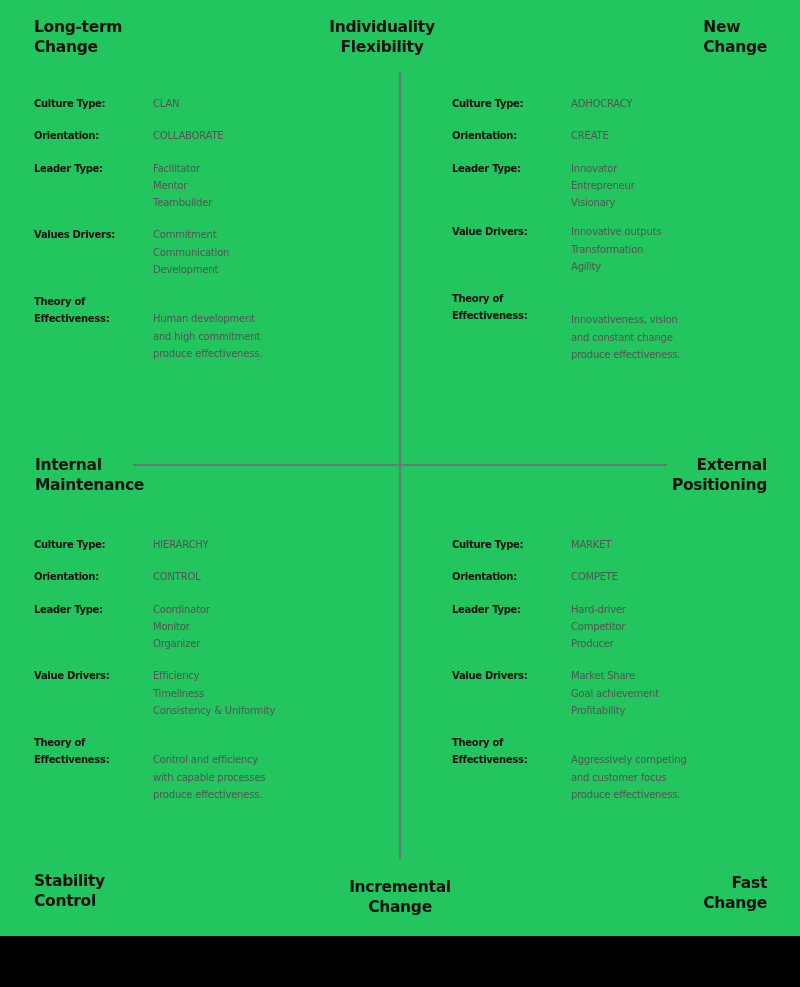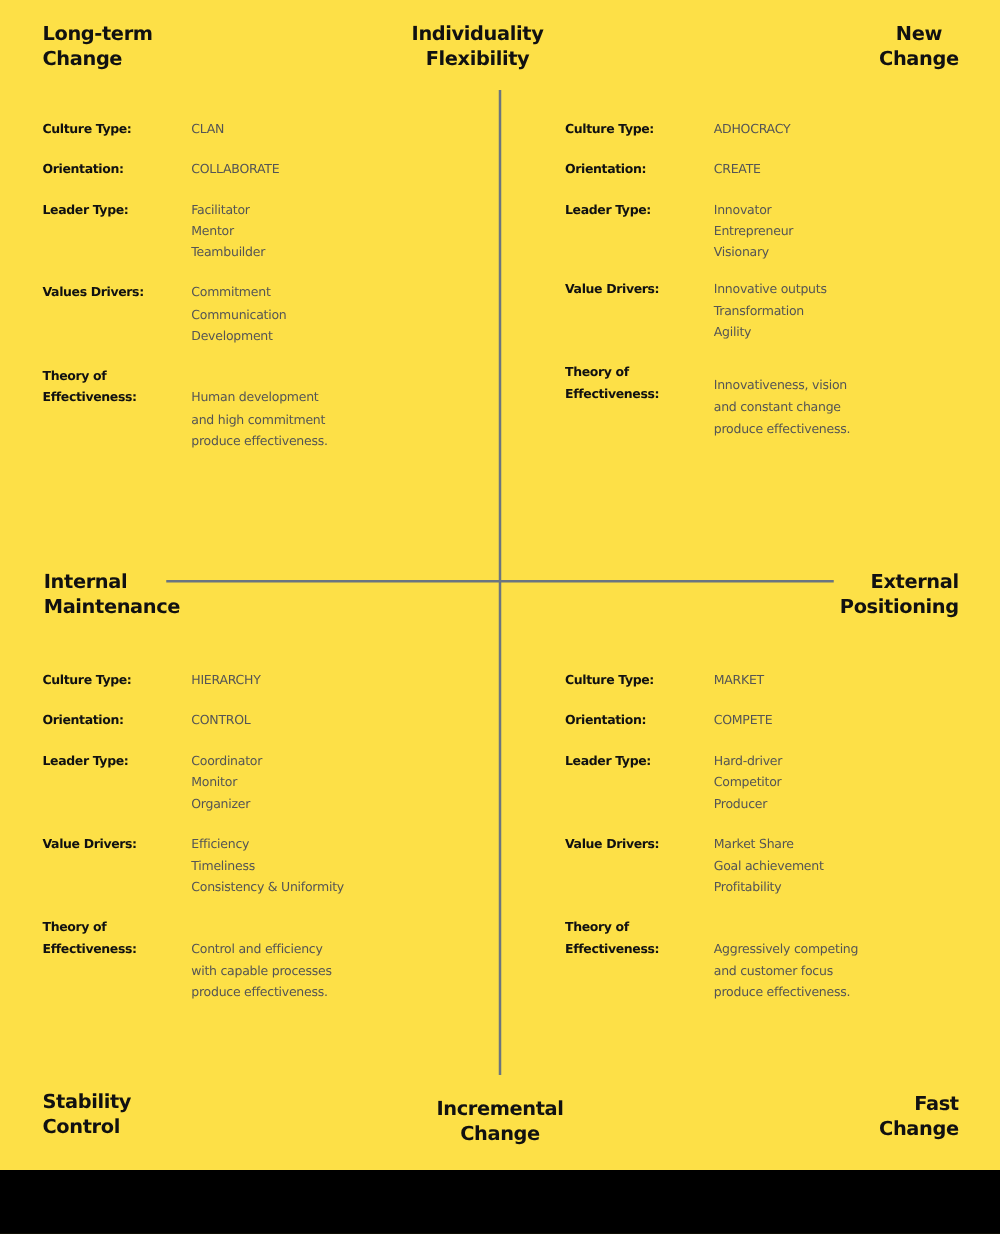--- a/index.html
+++ b/index.html
@@ -1,17 +1,17 @@
 <!DOCTYPE html>
 <html><head>
 <meta charset="utf-8">
 <style>
   html,body{margin:0;padding:0;}
   body{width:800px;height:987px;background:#000;position:relative;overflow:hidden;font-family:"DejaVu Sans",sans-serif;}
-  #canvas{position:absolute;left:0;top:0;width:800px;height:936px;background:#fde047;}
+  #canvas{position:absolute;left:0;top:0;width:800px;height:936px;background:#22c55e;}
   .corner{position:absolute;font-weight:bold;font-size:15.5px;line-height:20px;color:#111;letter-spacing:-0.3px;}
   .corner span{display:block;}
   .vline{position:absolute;left:399px;top:72px;width:2px;height:788px;background:#6b7580;}
   .hline{position:absolute;left:133px;top:464px;width:534px;height:2px;background:#6b7580;}
   .quad{position:absolute;width:330px;}
   .row{display:flex;margin-bottom:15px;}
   .lbl{width:119px;flex:none;font-weight:bold;font-size:10px;line-height:17px;color:#111;letter-spacing:-0.3px;}
   .val{font-size:10px;line-height:17.3px;color:#555;letter-spacing:-0.2px;}
   .val span{display:block;}
   .lbl span{display:block;}
@@ -22,21 +22,21 @@
 <div id="canvas">
 
   <div class="corner" style="left:34px;top:17px;">
     <span>Long-term</span>
     <span>Change</span>
   </div>
   <div class="corner" style="left:312px;width:140px;text-align:center;top:17px;">
     <span>Individuality</span>
     <span>Flexibility</span>
   </div>
-  <div class="corner" style="right:33px;text-align:center;top:17px;">
+  <div class="corner" style="right:33px;text-align:left;top:17px;">
     <span>New</span>
     <span>Change</span>
   </div>
 
   <div class="vline"></div>
   <div class="hline"></div>
 
   <div class="corner" style="left:35px;top:455px;">
     <span>Internal</span>
     <span>Maintenance</span>
@@ -120,21 +120,21 @@
           <span>Innovative outputs</span>
           <span>Transformation</span>
           <span>Agility</span>
         </div>
       </div>
     <div class="row">
         <div class="lbl">
           <span>Theory of</span>
           <span>Effectiveness:</span>
         </div>
-        <div class="val" style="margin-top:10px;">
+        <div class="val" style="margin-top:21px;">
           <span>Innovativeness, vision</span>
           <span>and constant change</span>
           <span>produce effectiveness.</span>
         </div>
       </div>
   </div>
 
   <div class="quad" style="left:34px;top:536px;">
     <div class="row">
         <div class="lbl">Culture Type:</div>

